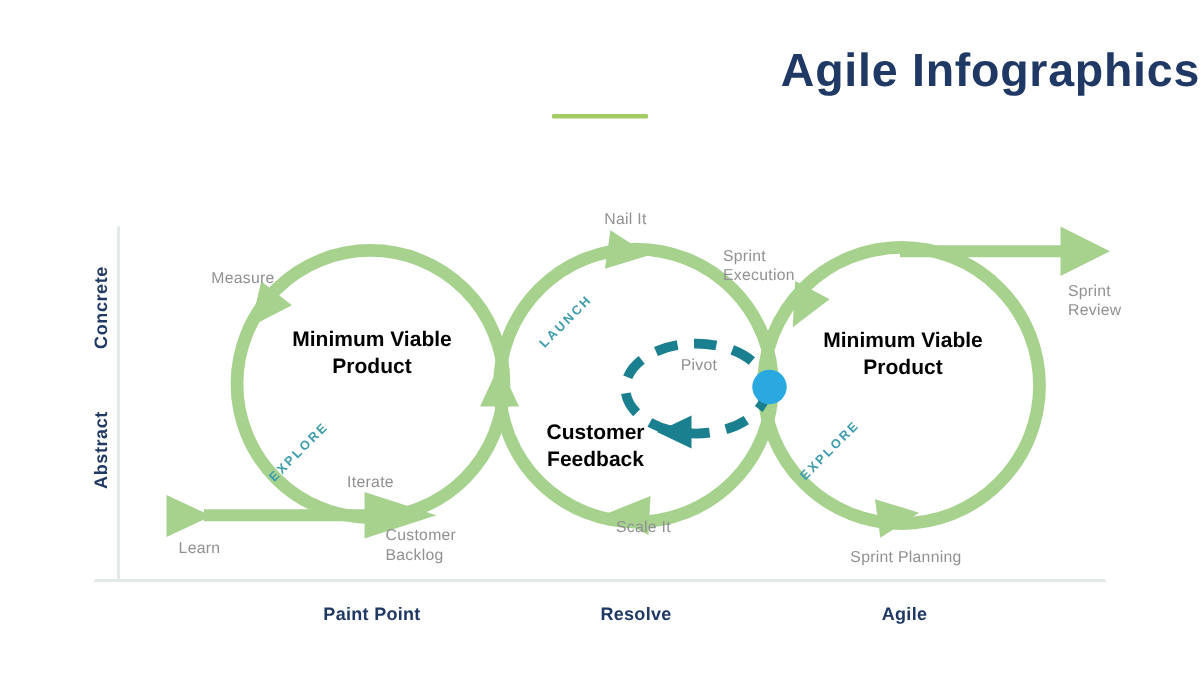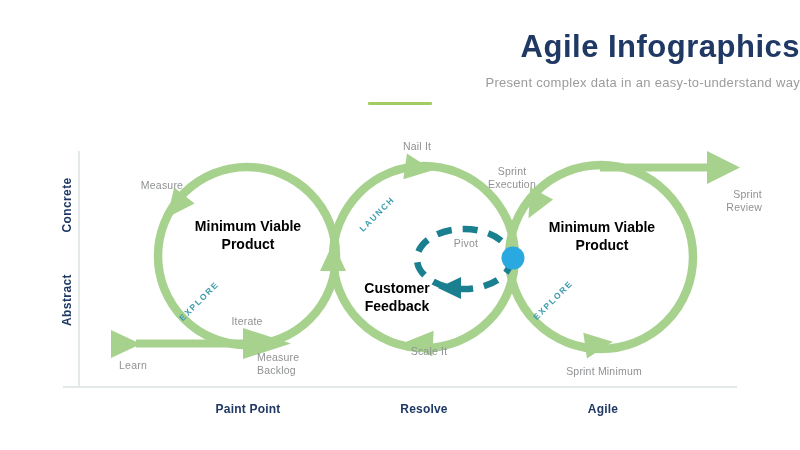--- a/index.html
+++ b/index.html
@@ -16,31 +16,30 @@
   .diagram-svg{position:absolute;left:0;top:0;width:800px;height:450px;}
   .lbl{position:absolute;transform:translate(-50%,-50%);white-space:nowrap;}
   .small-label{font-size:10.5px;color:#8F9193;line-height:1.25;letter-spacing:.2px;}
   .loop-title{font-size:14px;font-weight:bold;color:#000000;text-align:center;line-height:1.25;white-space:normal;}
   .phase-label{font-size:12px;font-weight:bold;color:#1F3864;letter-spacing:.2px;}
   .axis-label{font-size:12px;font-weight:bold;color:#1F3864;letter-spacing:.4px;
     transform:translate(-50%,-50%) rotate(-90deg);}
   .rot-teal{font-size:8.5px;font-weight:bold;color:#3D9CAD;letter-spacing:1.6px;
     transform:translate(-50%,-50%) rotate(-45deg);}
   .wrap{white-space:normal;}
-  .ta-c{text-align:center;}
+  .ta-c{text-align:left;}
   .ta-l{text-align:left;transform:translate(0,0);}
 </style>
 </head>
 <body>
 
 <div class="stage">
 
   <div class="header">
     <div class="title">Agile Infographics</div>
-    <div class="subtitle">Present complex data in an easy-to-understand way</div>
     <div class="underline"></div>
   </div>
 
   <svg class="diagram-svg" viewBox="0 0 800 450">
 
     <line x1="79" y1="151" x2="79" y2="387" stroke="#E3E9E9" stroke-width="2"></line>
     <line x1="63" y1="387" x2="737" y2="387" stroke="#E3E9E9" stroke-width="2"></line>
 
     <polygon points="111,330 111,358 141,344" fill="#A7D28E"></polygon>
     <rect x="136" y="339.5" width="114" height="8" fill="#A7D28E"></rect>
@@ -67,31 +66,31 @@
   </svg>
 
   <div class="lbl axis-label" style="left:67px;top:205px;">Concrete</div>
   <div class="lbl axis-label" style="left:67px;top:300px;">Abstract</div>
 
   <div class="lbl small-label" style="left:162px;top:186px;">Measure</div>
   <div class="lbl loop-title wrap" style="left:248px;top:235px;width:140px;">Minimum Viable Product</div>
   <div class="lbl rot-teal" style="left:199px;top:301px;">EXPLORE</div>
   <div class="lbl small-label" style="left:247px;top:322px;">Iterate</div>
   <div class="lbl small-label" style="left:133px;top:366px;">Learn</div>
-  <div class="lbl small-label wrap ta-l" style="left:257px;top:351px;width:52px;transform:none;">Measure Backlog</div>
+  <div class="lbl small-label wrap ta-l" style="left:257px;top:351px;width:52px;transform:none;">Customer Backlog</div>
 
   <div class="lbl small-label" style="left:417px;top:147px;">Nail It</div>
   <div class="lbl rot-teal" style="left:377px;top:214px;">LAUNCH</div>
   <div class="lbl loop-title wrap" style="left:397px;top:297px;width:90px;">Customer Feedback</div>
   <div class="lbl small-label" style="left:466px;top:244px;">Pivot</div>
   <div class="lbl small-label" style="left:429px;top:352px;">Scale It</div>
 
   <div class="lbl small-label wrap ta-c" style="left:512px;top:178px;width:60px;">Sprint Execution</div>
   <div class="lbl loop-title wrap" style="left:602px;top:236px;width:140px;">Minimum Viable Product</div>
   <div class="lbl rot-teal" style="left:553px;top:300px;">EXPLORE</div>
-  <div class="lbl small-label" style="left:604px;top:372px;">Sprint Minimum</div>
-  <div class="lbl small-label wrap ta-l" style="left:712px;top:188px;width:50px;transform:none;text-align:right;">Sprint Review</div>
+  <div class="lbl small-label" style="left:604px;top:372px;">Sprint Planning</div>
+  <div class="lbl small-label wrap ta-l" style="left:712px;top:188px;width:50px;transform:none;">Sprint Review</div>
 
   <div class="lbl phase-label" style="left:248px;top:409px;">Paint Point</div>
   <div class="lbl phase-label" style="left:424px;top:409px;">Resolve</div>
   <div class="lbl phase-label" style="left:603px;top:409px;">Agile</div>
 
 </div>
 
 </body></html>

